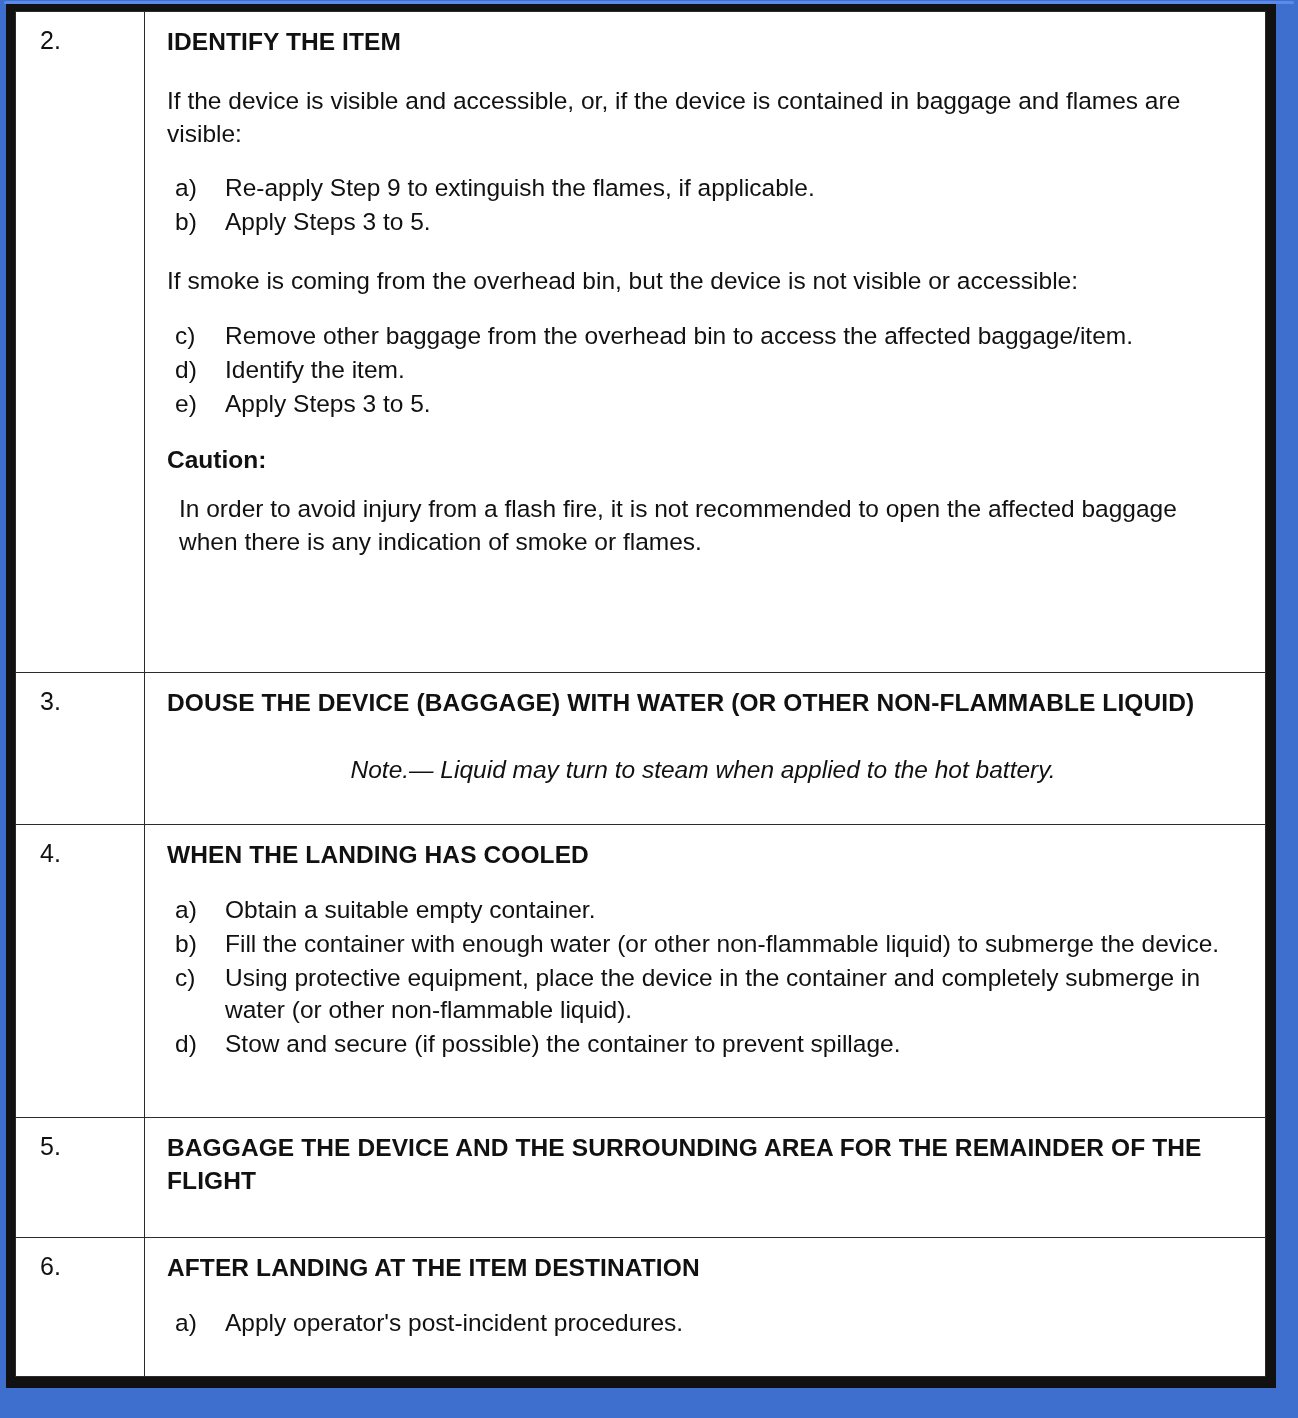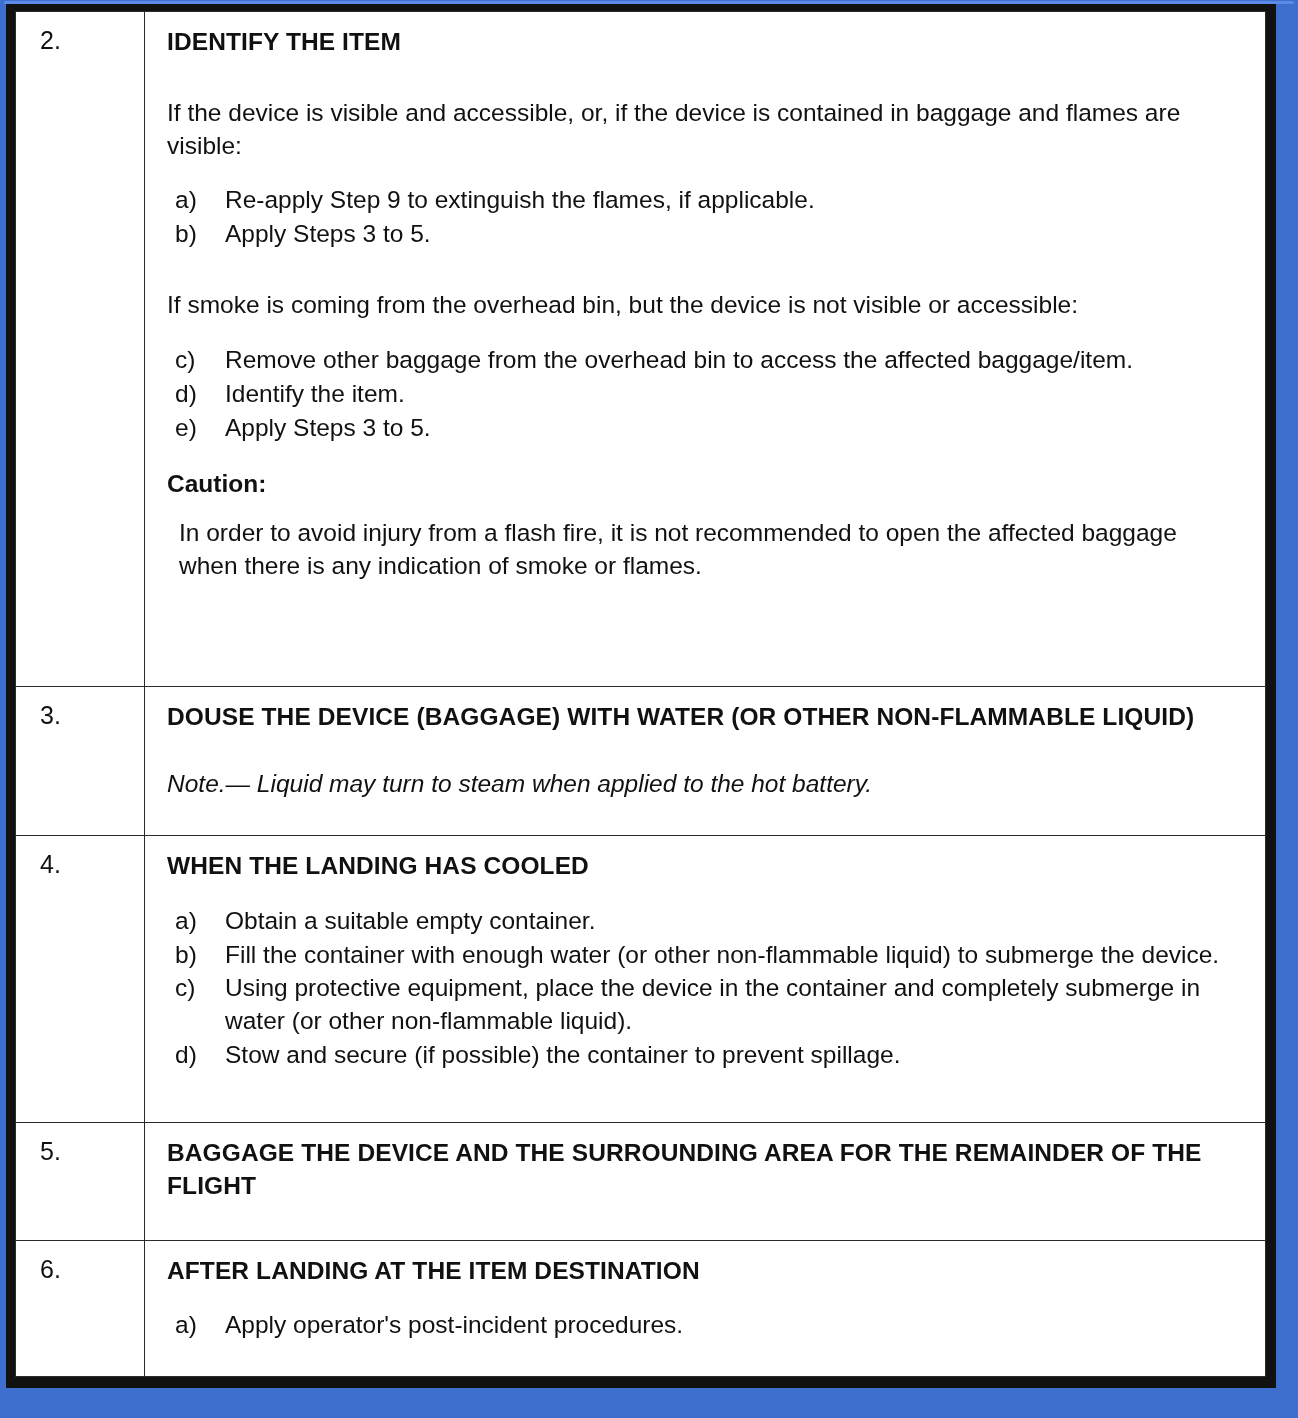--- a/index.html
+++ b/index.html
@@ -75,21 +75,21 @@
     line-height: 1.34;
     color: #111111;
   }
 
   .sec-title {
     font-weight: bold;
     margin: 0 0 6px 0;
     letter-spacing: 0.1px;
   }
   .para {
-    margin: 38px 0 0 0;
+    margin: 26px 0 0 0;
   }
 
   
   .sub-list {
     margin: 22px 0 0 0;
     padding: 0;
     list-style: none;
   }
   .sub-list li {
     display: flex;
@@ -109,20 +109,21 @@
   .caution-head {
     font-weight: bold;
     margin: 24px 0 16px 0;
   }
   .caution-body {
     margin: 12px;
   }
   .note-line {
     font-style: italic;
     margin: 34px 0 0 0;
+    text-align: center;
   }
 </style>
 </head>
 <body>
 
 <div class="scan-frame">
   <div class="page">
 
     <table class="proc-table">
       <tbody>

